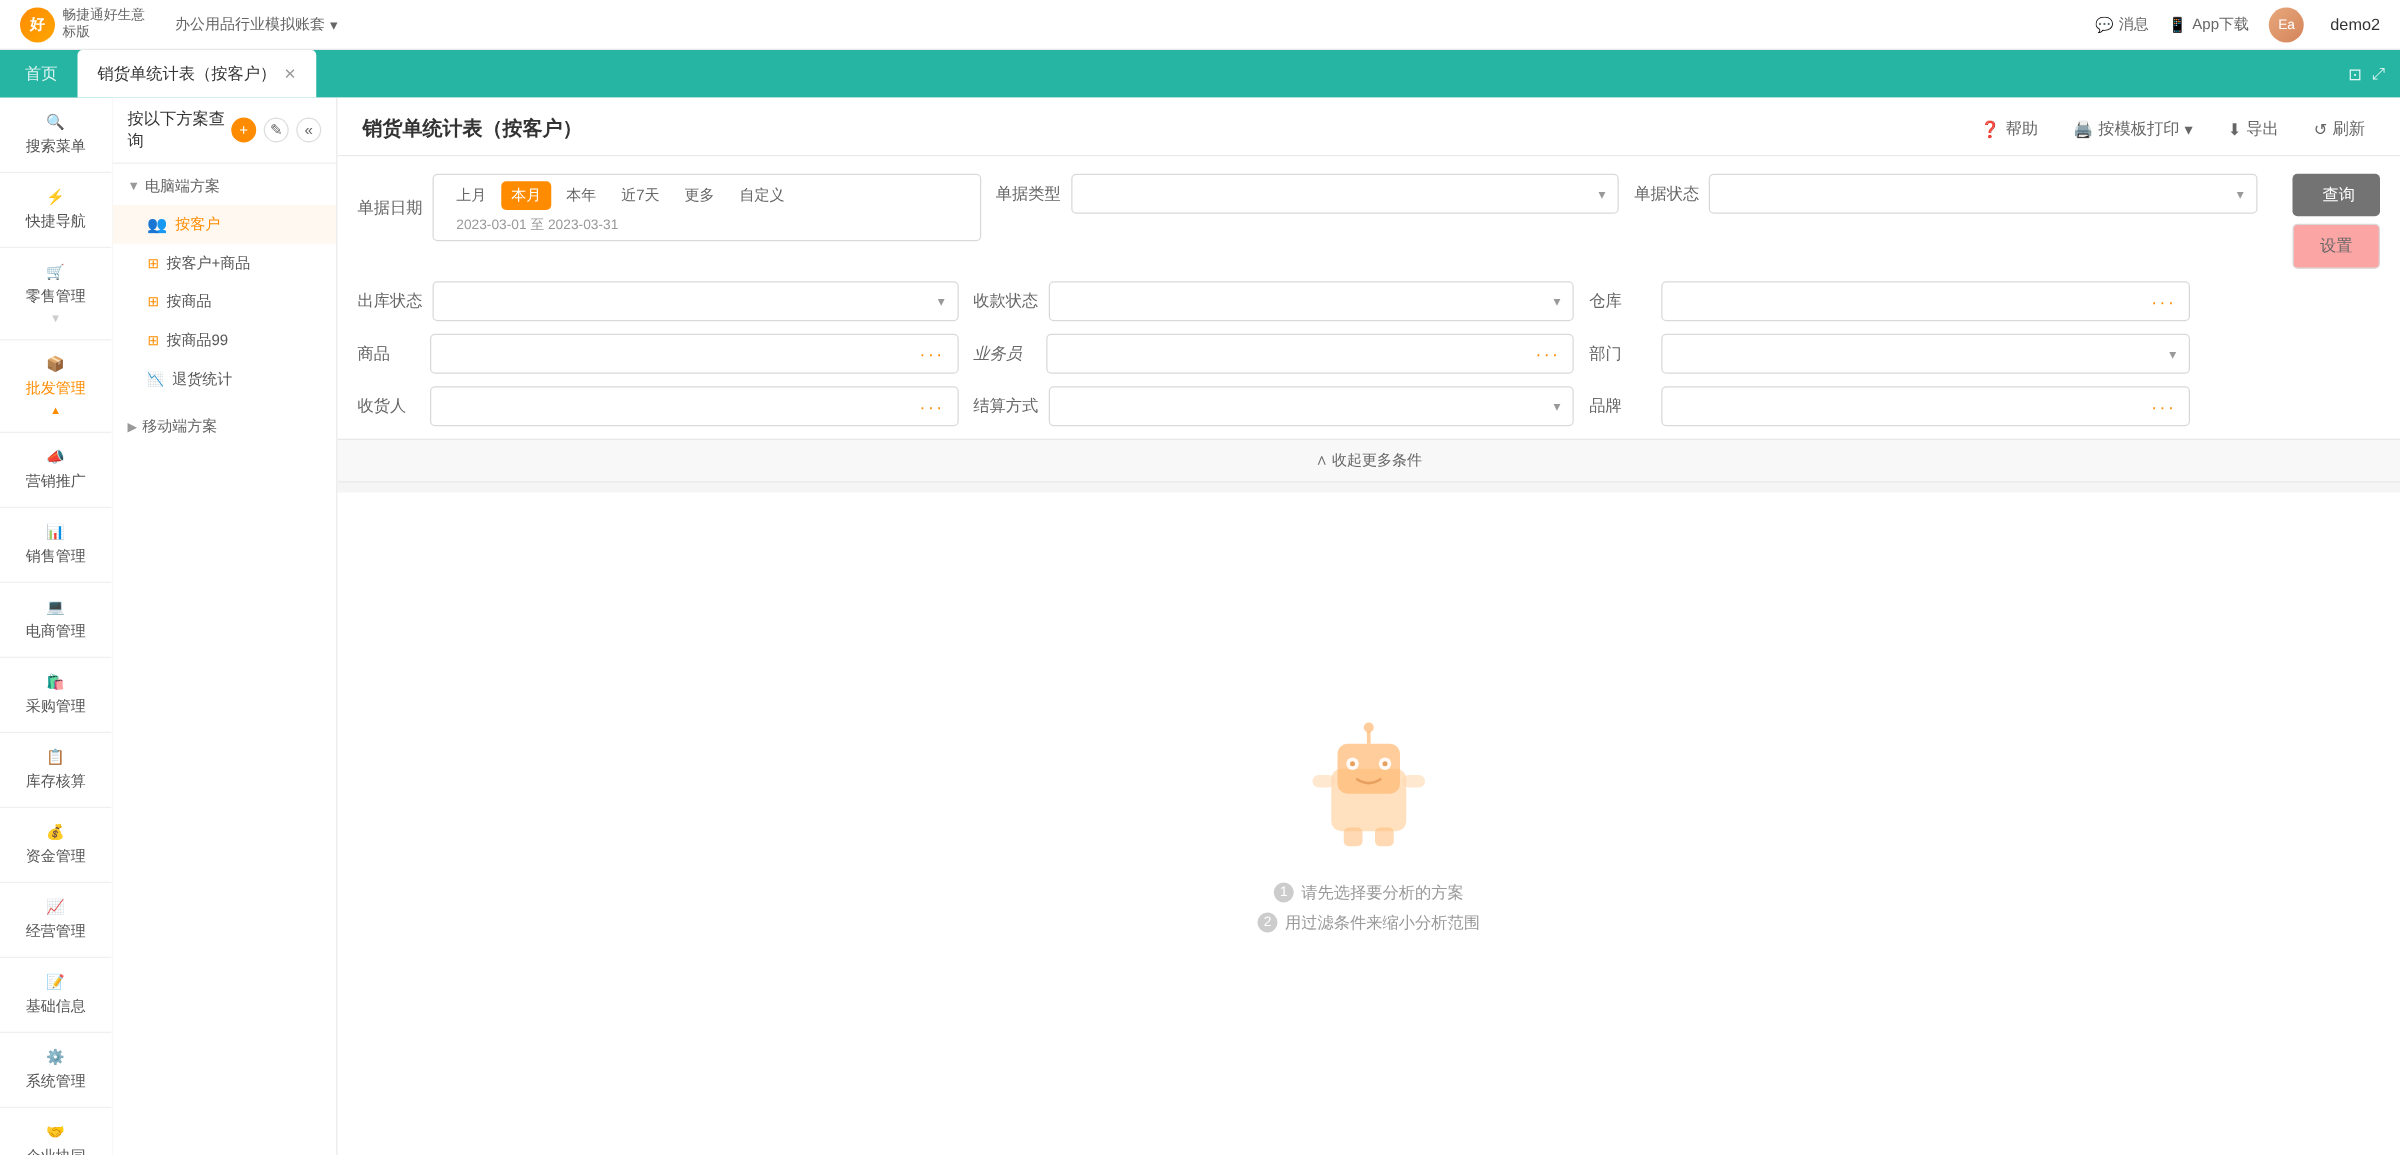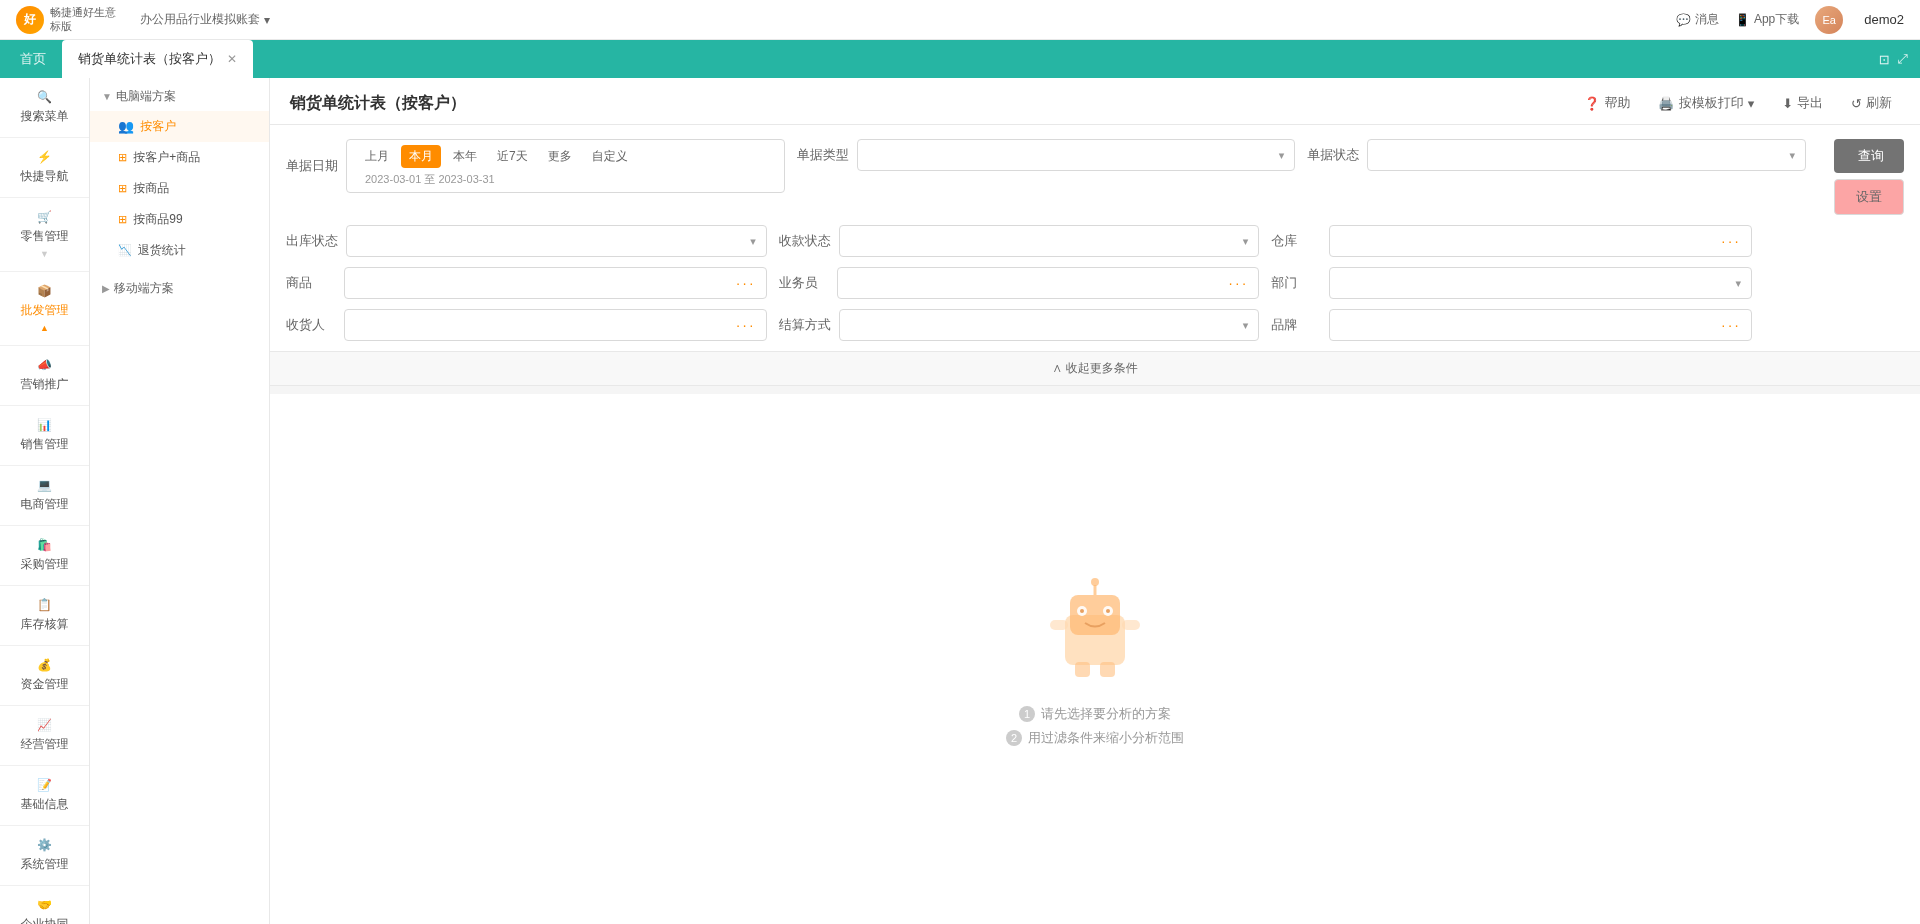--- a/index.html
+++ b/index.html
@@ -440,20 +440,28 @@
       <span>系统管理</span>
     </div>
     <div class="sidebar-item">
       <span>🤝</span>
       <span>企业协同</span>
     </div>
 
   </div>
 
   <div class="scheme-panel">
+    <div class="scheme-header">
+      <span>按以下方案查询</span>
+      <div class="scheme-header-actions">
+        <button class="scheme-btn orange">+</button>
+        <button class="scheme-btn">✎</button>
+        <button class="scheme-btn">«</button>
+      </div>
+    </div>
     <div class="scheme-group">
       <div class="scheme-group-title">
         <span class="arrow">▼</span>
         <span>电脑端方案</span>
       </div>
       <div class="scheme-sub-item active">
         <span class="item-icon">👥</span>
         <span>按客户</span>
       </div>
       <div class="scheme-sub-item">
@@ -571,21 +579,21 @@
         <div style="min-width:140px;"></div>
       </div>
 
       <div style="display:flex; align-items:center; gap:12px; margin-bottom:10px;">
         <div class="filter-field" style="flex:1;">
           <span class="field-label">商品</span>
           <div class="field-control dots-only">
             <span class="dots">···</span>
           </div>
         </div>
-        <div class="filter-field" style="flex:1;">
+        <div class="filter-field" style="flex:1;font-style:italic;">
           <span class="field-label">业务员</span>
           <div class="field-control dots-only">
             <span class="dots">···</span>
           </div>
         </div>
         <div class="filter-field" style="flex:1;">
           <span class="field-label">部门</span>
           <div class="field-control">
             <span></span>
             <span class="chevron-down">▾</span>

